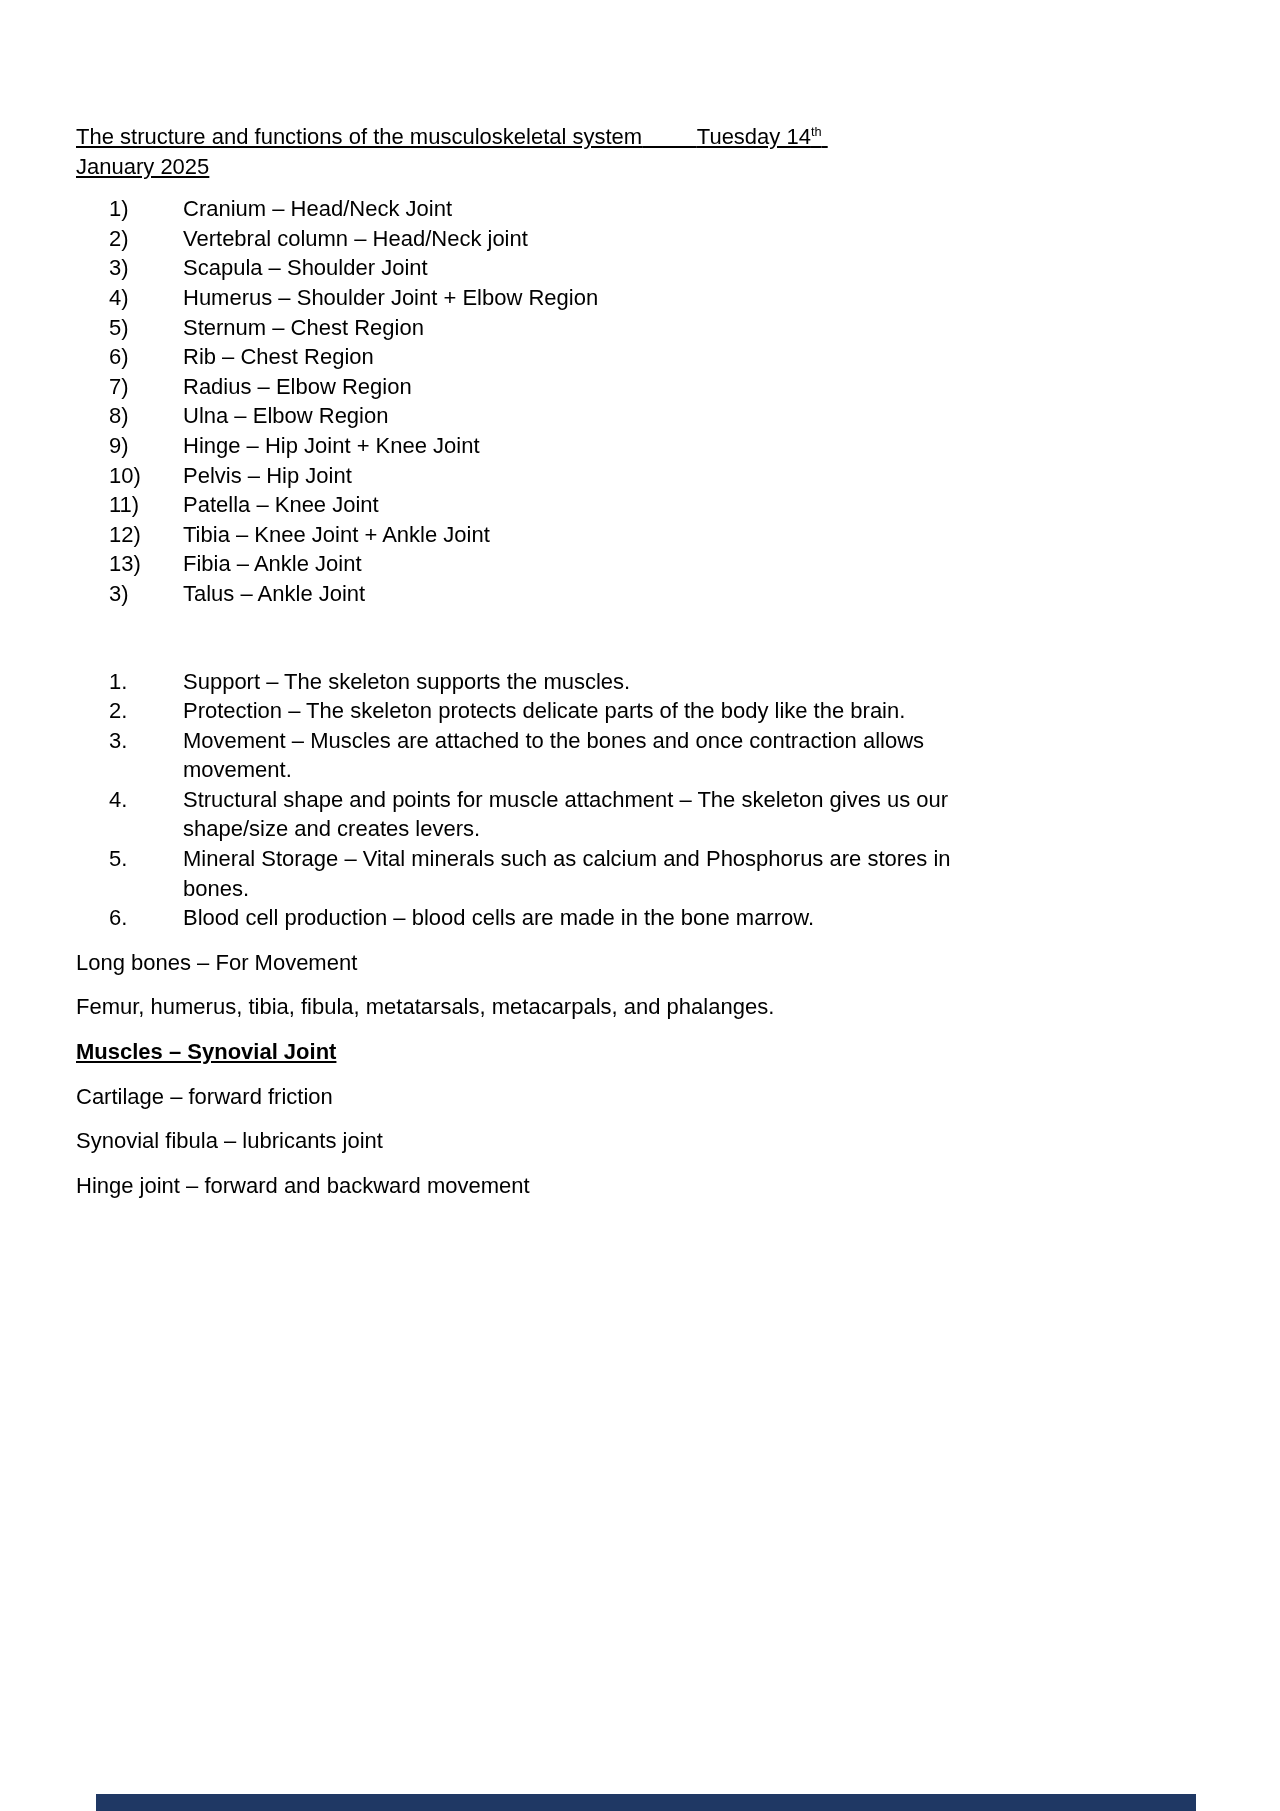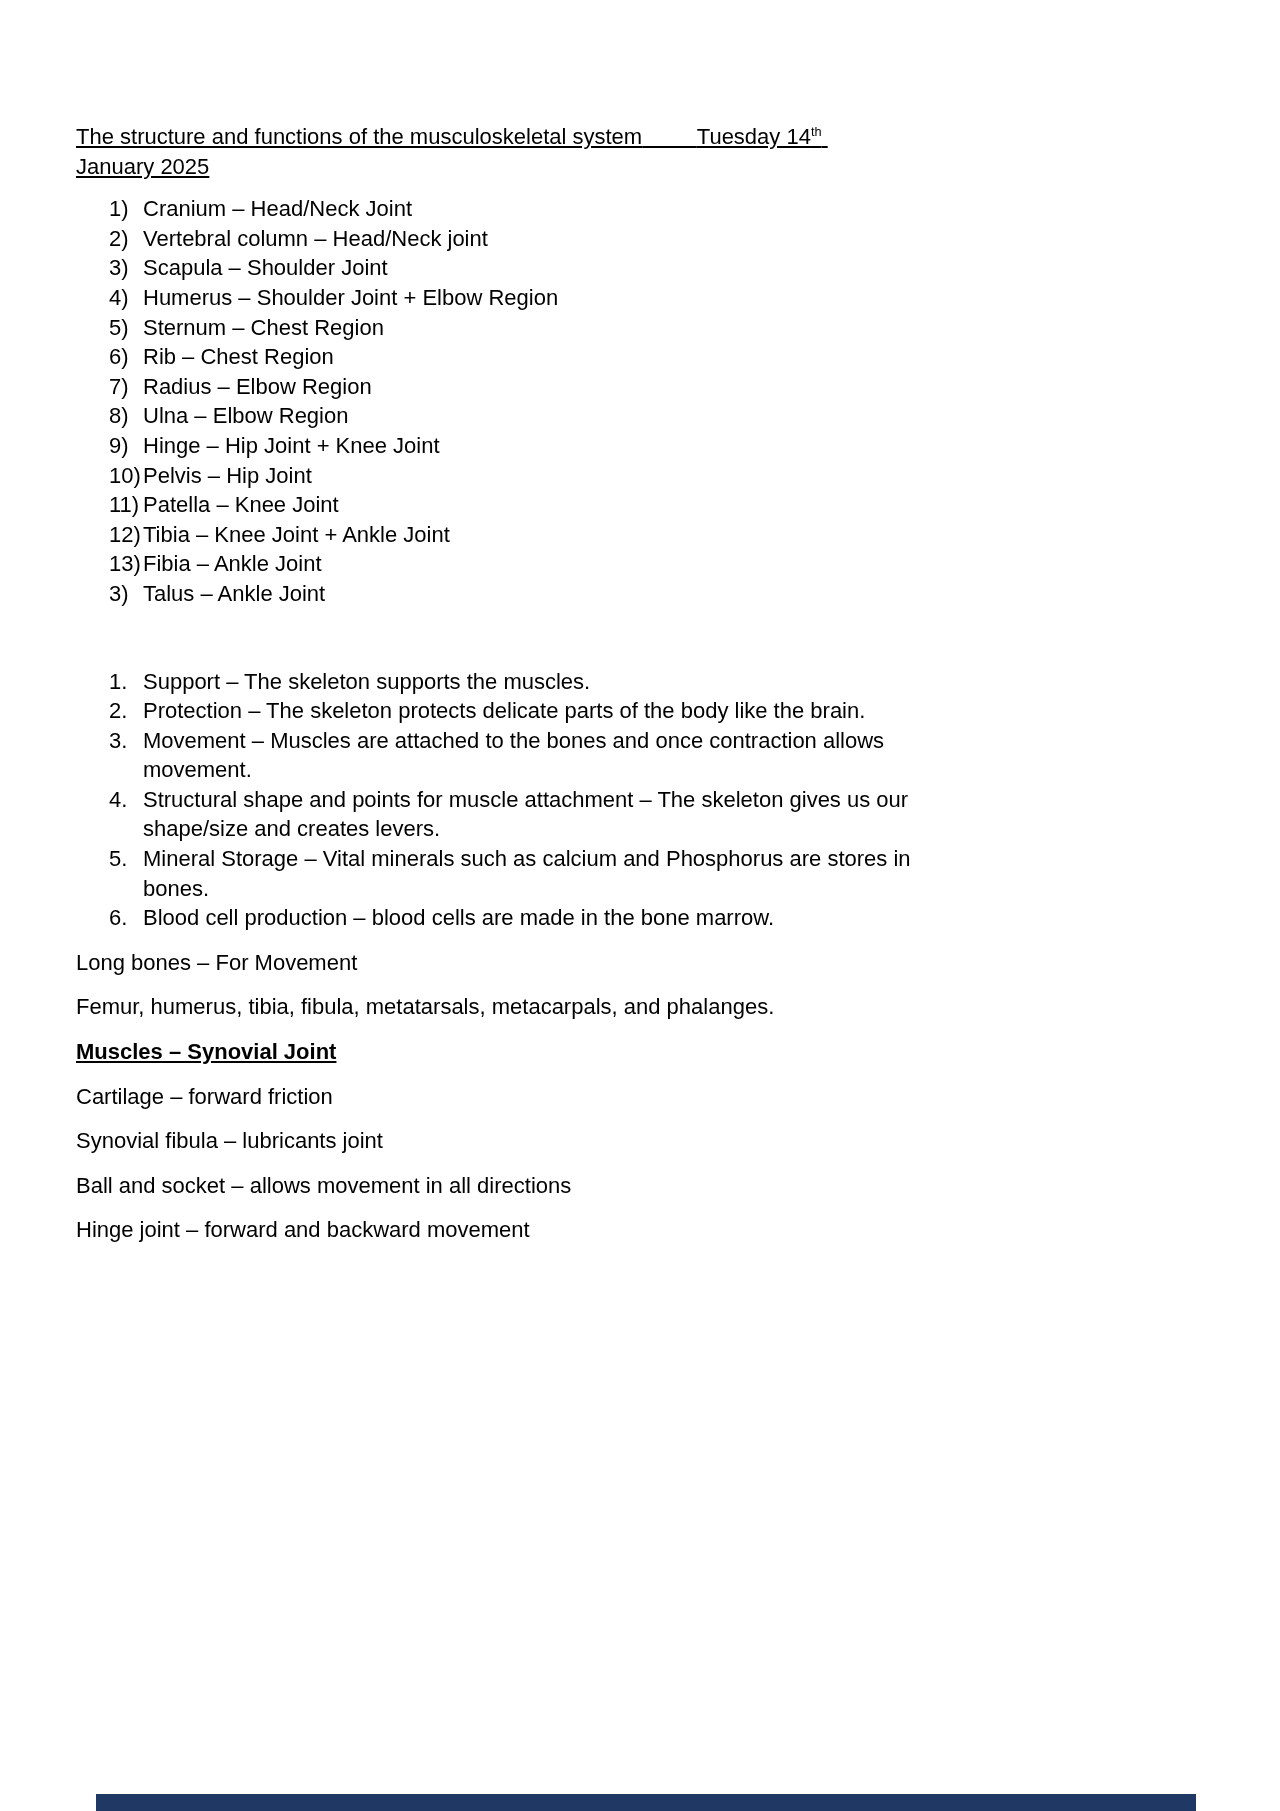--- a/index.html
+++ b/index.html
@@ -29,21 +29,21 @@
   .doc-heading .gap { white-space: pre; }
   .doc-heading sup { font-size: 0.58em; line-height: 0; }
   .list { margin: 0; padding: 0; }
   .list.functions { margin-top: 58px; }
   .li { display: flex; }
   .li .num {
     flex: 0 0 34px;
     margin-left: 33px;
     white-space: nowrap;
   }
-  .li .txt { flex: 1 1 auto; }
+  .li .txt { flex: 1 1 auto; margin-left: 40px; }
   p { margin: 15px 0 0 0; }
   p.big-gap { }
   p.muscles-heading {
     font-weight: 700;
     text-decoration: underline;
   }
   .bottom-bar {
     position: absolute;
     left: 96px;
     bottom: 0;
@@ -145,18 +145,17 @@
       </div>
   </div>
 
   <p class="big-gap">Long bones – For Movement</p>
   <p>Femur, humerus, tibia, fibula, metatarsals, metacarpals, and phalanges.</p>
 
   <p class="big-gap muscles-heading">Muscles – Synovial Joint</p>
 
   <p class="big-gap">Cartilage – forward friction</p>
   <p>Synovial fibula – lubricants joint</p>
-  <p>Ball and socket – allows movement in all directions</p>
   <p>Hinge joint – forward and backward movement</p>
 
 </div>
 
 <div class="bottom-bar"></div>
 
 </body></html>

